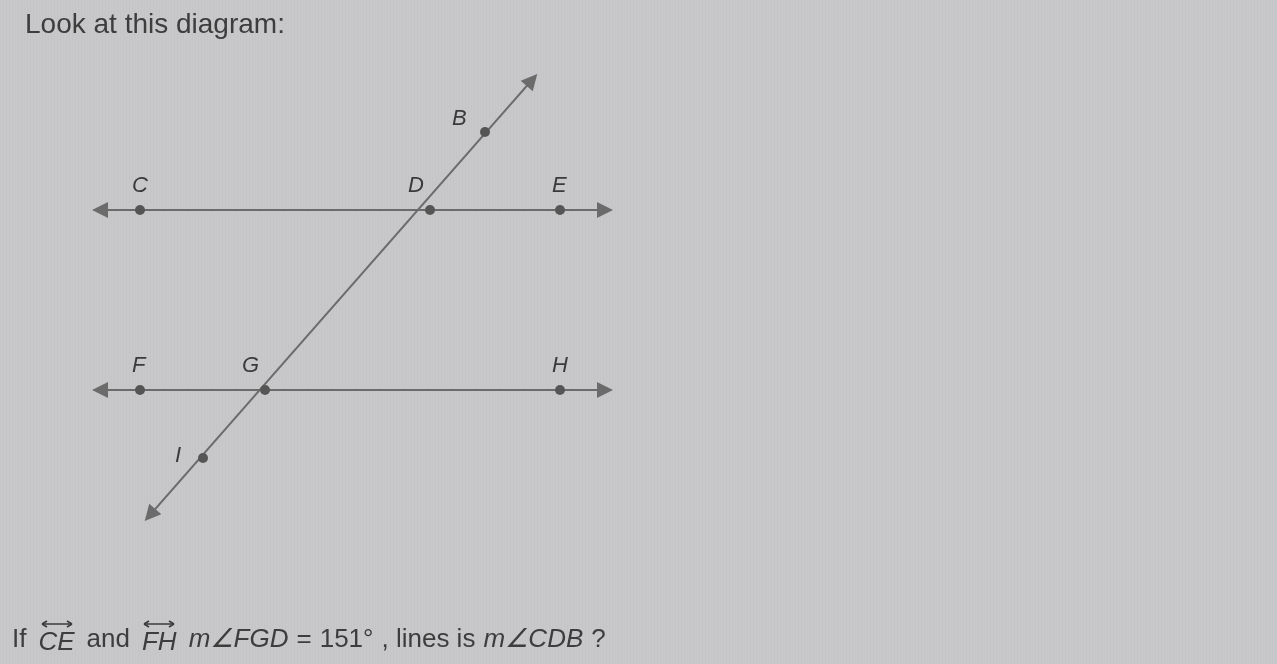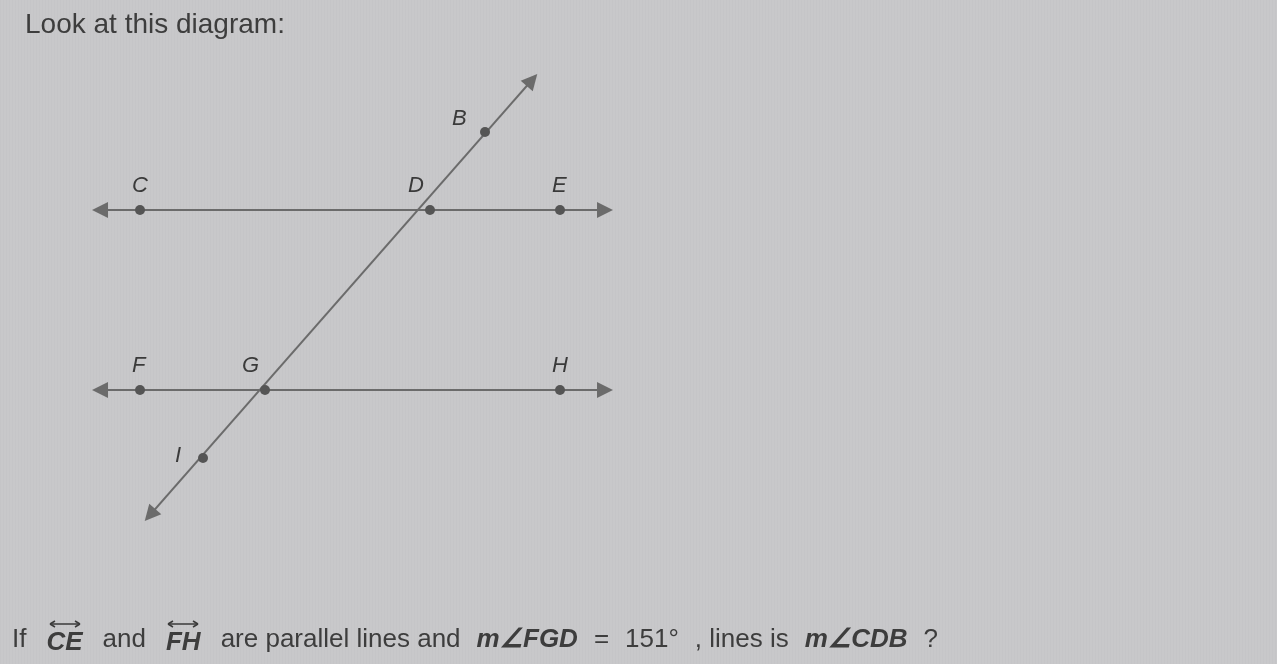--- a/index.html
+++ b/index.html
@@ -41,39 +41,38 @@
       height: 100%;
     }
     .question-line {
       position: absolute;
       bottom: 10px;
       left: 12px;
       font-size: 26px;
       color: #3d3d3d;
       display: flex;
       align-items: flex-end;
-      gap: 16px;
+      gap: 8px;
     }
     .line-symbol {
       display: inline-flex;
       flex-direction: column;
       align-items: center;
       line-height: 1;
       margin: 0 4px;
       position: relative;
     }
     .line-symbol svg {
       position: absolute;
       top: -10px;
       left: 50%;
       transform: translateX(-50%);
     }
     .italic {
       font-style: italic;
-      font-weight: bold;
     }
     .pt-label {
       font-family: Verdana, sans-serif;
       font-size: 22px;
       font-style: italic;
       fill: #3a3a3a;
     }
     .geom-line {
       stroke: #6b6b6b;
       stroke-width: 2;
@@ -140,20 +139,19 @@
   </span>
   <span> and </span>
   <span class="line-symbol italic">
     <svg width="36" height="12" viewBox="0 0 36 12">
       <line x1="3" y1="6" x2="33" y2="6" stroke="#3a3a3a" stroke-width="1.5"></line>
       <path d="M3,6 L8,3 M3,6 L8,9" stroke="#3a3a3a" stroke-width="1.5" fill="none"></path>
       <path d="M33,6 L28,3 M33,6 L28,9" stroke="#3a3a3a" stroke-width="1.5" fill="none"></path>
     </svg>
     <span>FH</span>
   </span>
-  <span> are parallel lines and </span>
   <span class="italic">m∠FGD</span>
   <span> = </span>
   <span>151°</span>
   <span>, lines is </span>
   <span class="italic">m∠CDB</span>
   <span>?</span>
 </div>
 
 </body></html>

